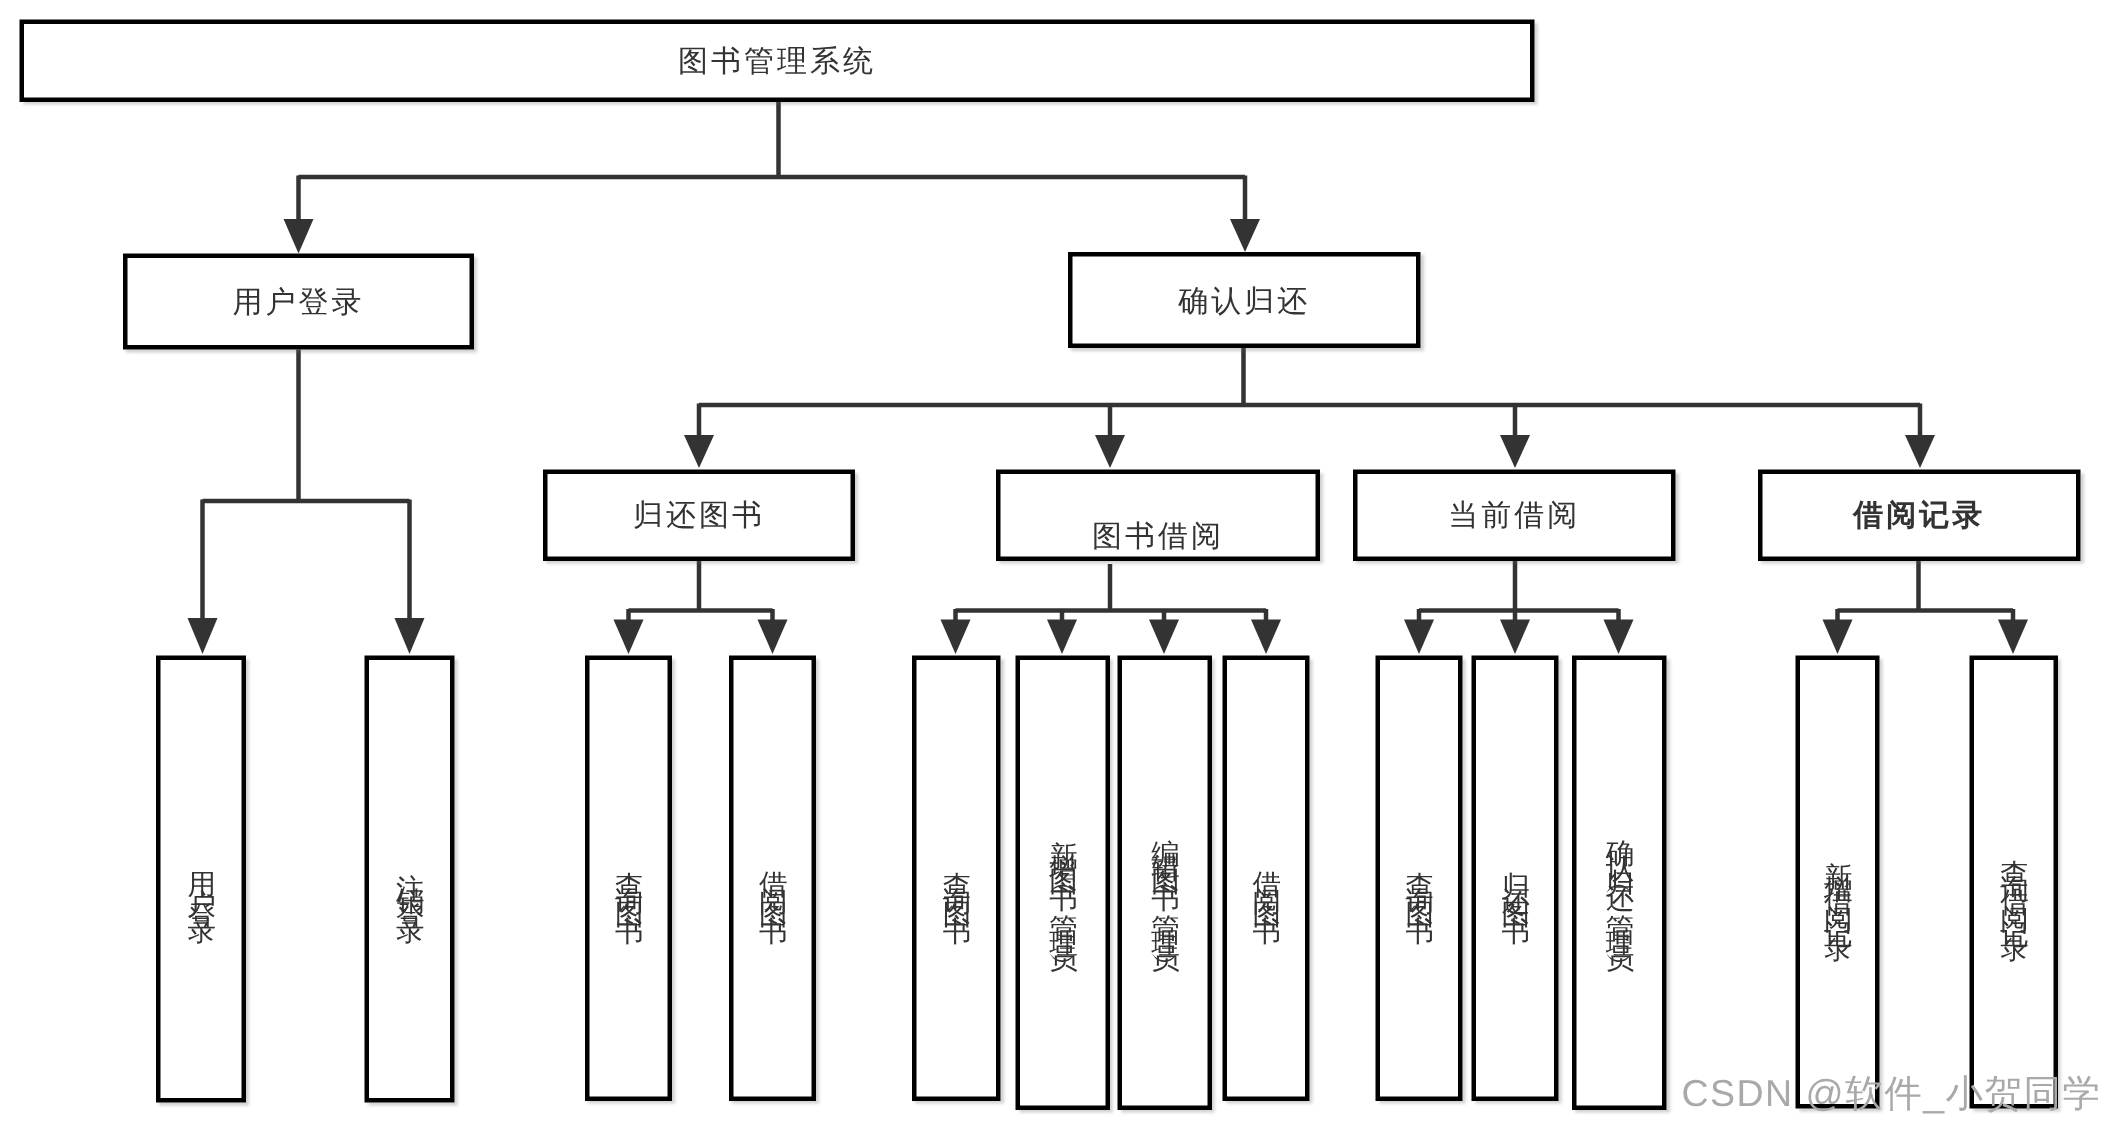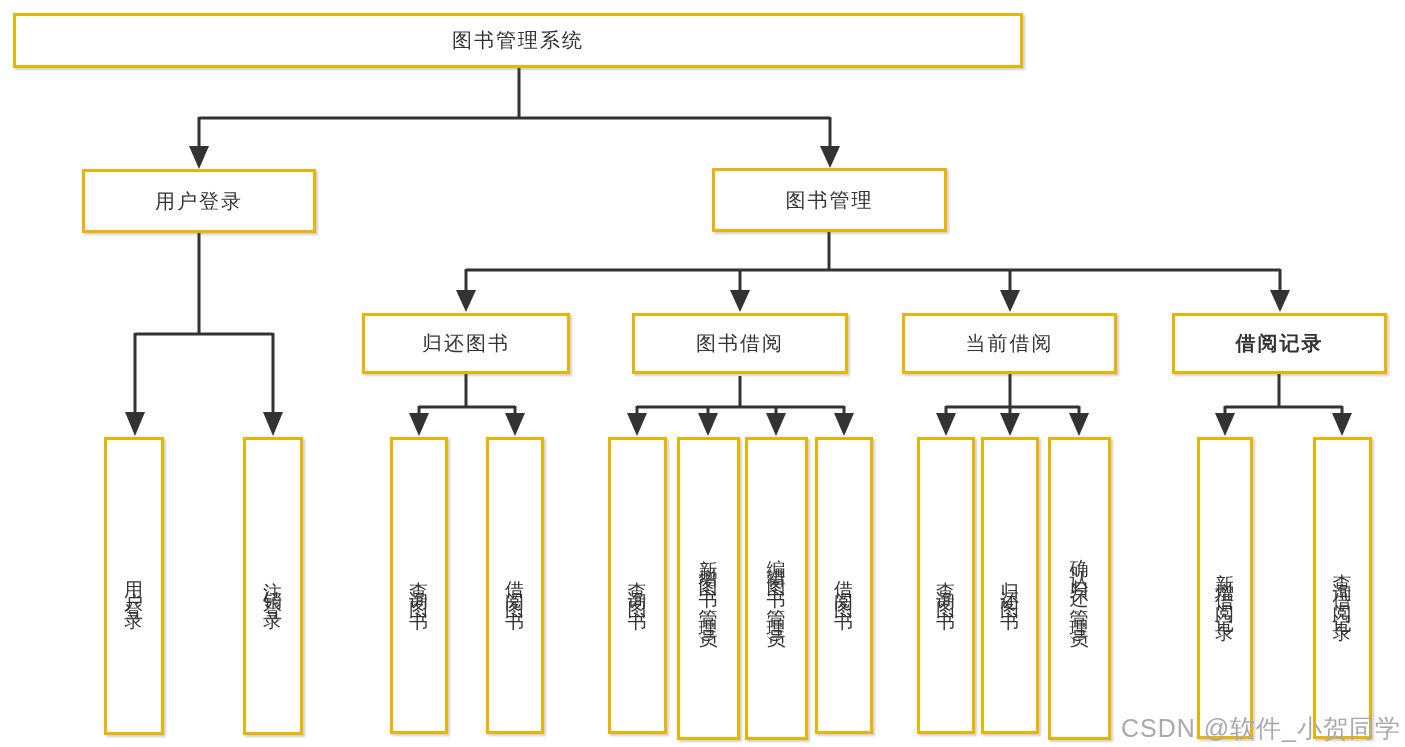--- a/index.html
+++ b/index.html
@@ -12,21 +12,21 @@
     overflow: hidden;
   }
   svg.connectors {
     position: absolute;
     left: 0; top: 0;
     width: 1405px; height: 747px;
   }
   .box {
     position: absolute;
     background: #ffffff;
-    border: 3px solid #eab308;
+    border: 3px solid #000000;
     box-sizing: border-box;
     display: flex;
     align-items: center;
     justify-content: center;
     color: #333333;
     box-shadow: 2px 2px 2px rgba(100,100,100,0.30);
   }
   .box.h span {
     font-size: 20px;
     letter-spacing: 2px;
@@ -125,27 +125,27 @@
   </svg>
 
   <div class="box h" style="left:13px; top:13px; width:1010px; height:55px;">
     <span>图书管理系统</span>
   </div>
 
   <div class="box h" style="left:82px; top:169px; width:234px; height:64px;">
     <span>用户登录</span>
   </div>
   <div class="box h" style="left:712px; top:168px; width:235px; height:64px;">
-    <span>图书管理</span>
+    <span>确认归还</span>
   </div>
 
   <div class="box h" style="left:362px; top:313px; width:208px; height:61px;">
     <span>归还图书</span>
   </div>
-  <div class="box h" style="left:632px; top:313px; width:216px; height:61px;">
+  <div class="box h" style="left:664px; top:313px; width:216px; height:61px;align-items:flex-end;">
     <span>图书借阅</span>
   </div>
   <div class="box h" style="left:902px; top:313px; width:215px; height:61px;">
     <span>当前借阅</span>
   </div>
   <div class="box h" style="left:1172px; top:313px; width:215px; height:61px;font-weight:bold;">
     <span>借阅记录</span>
   </div>
 
   <div class="box v" style="left:104px; top:437px; width:60px; height:298px;">

